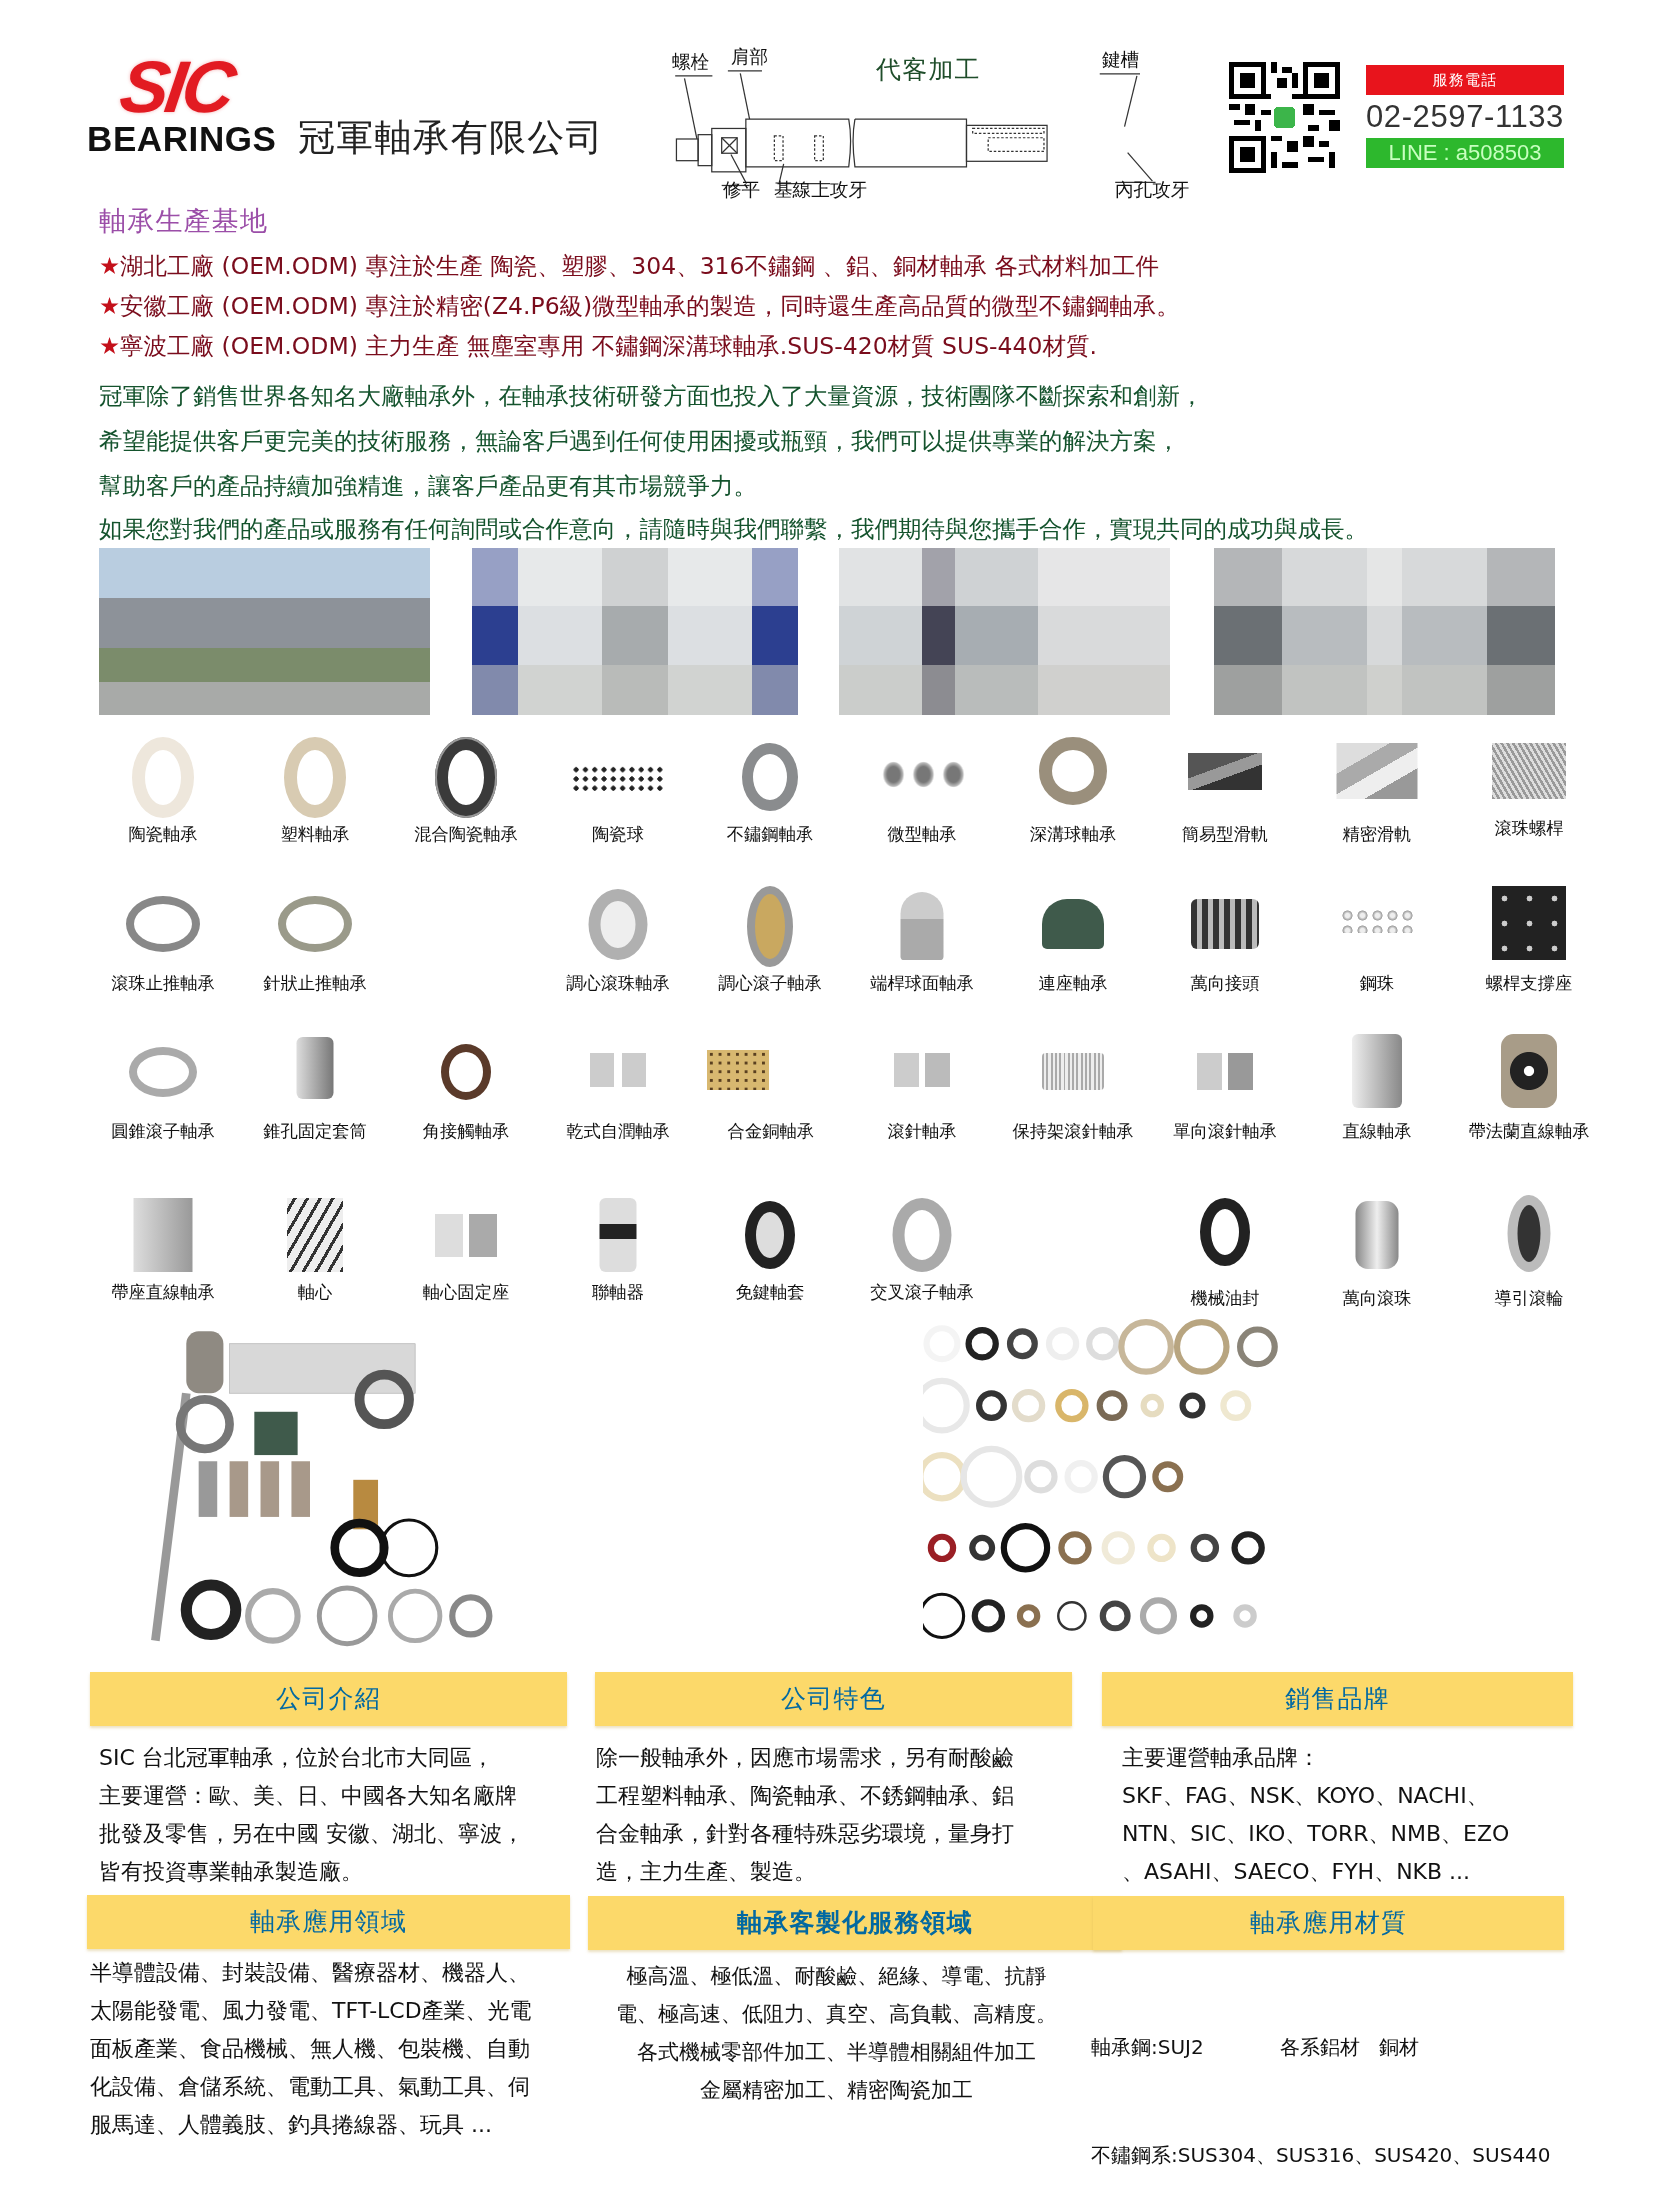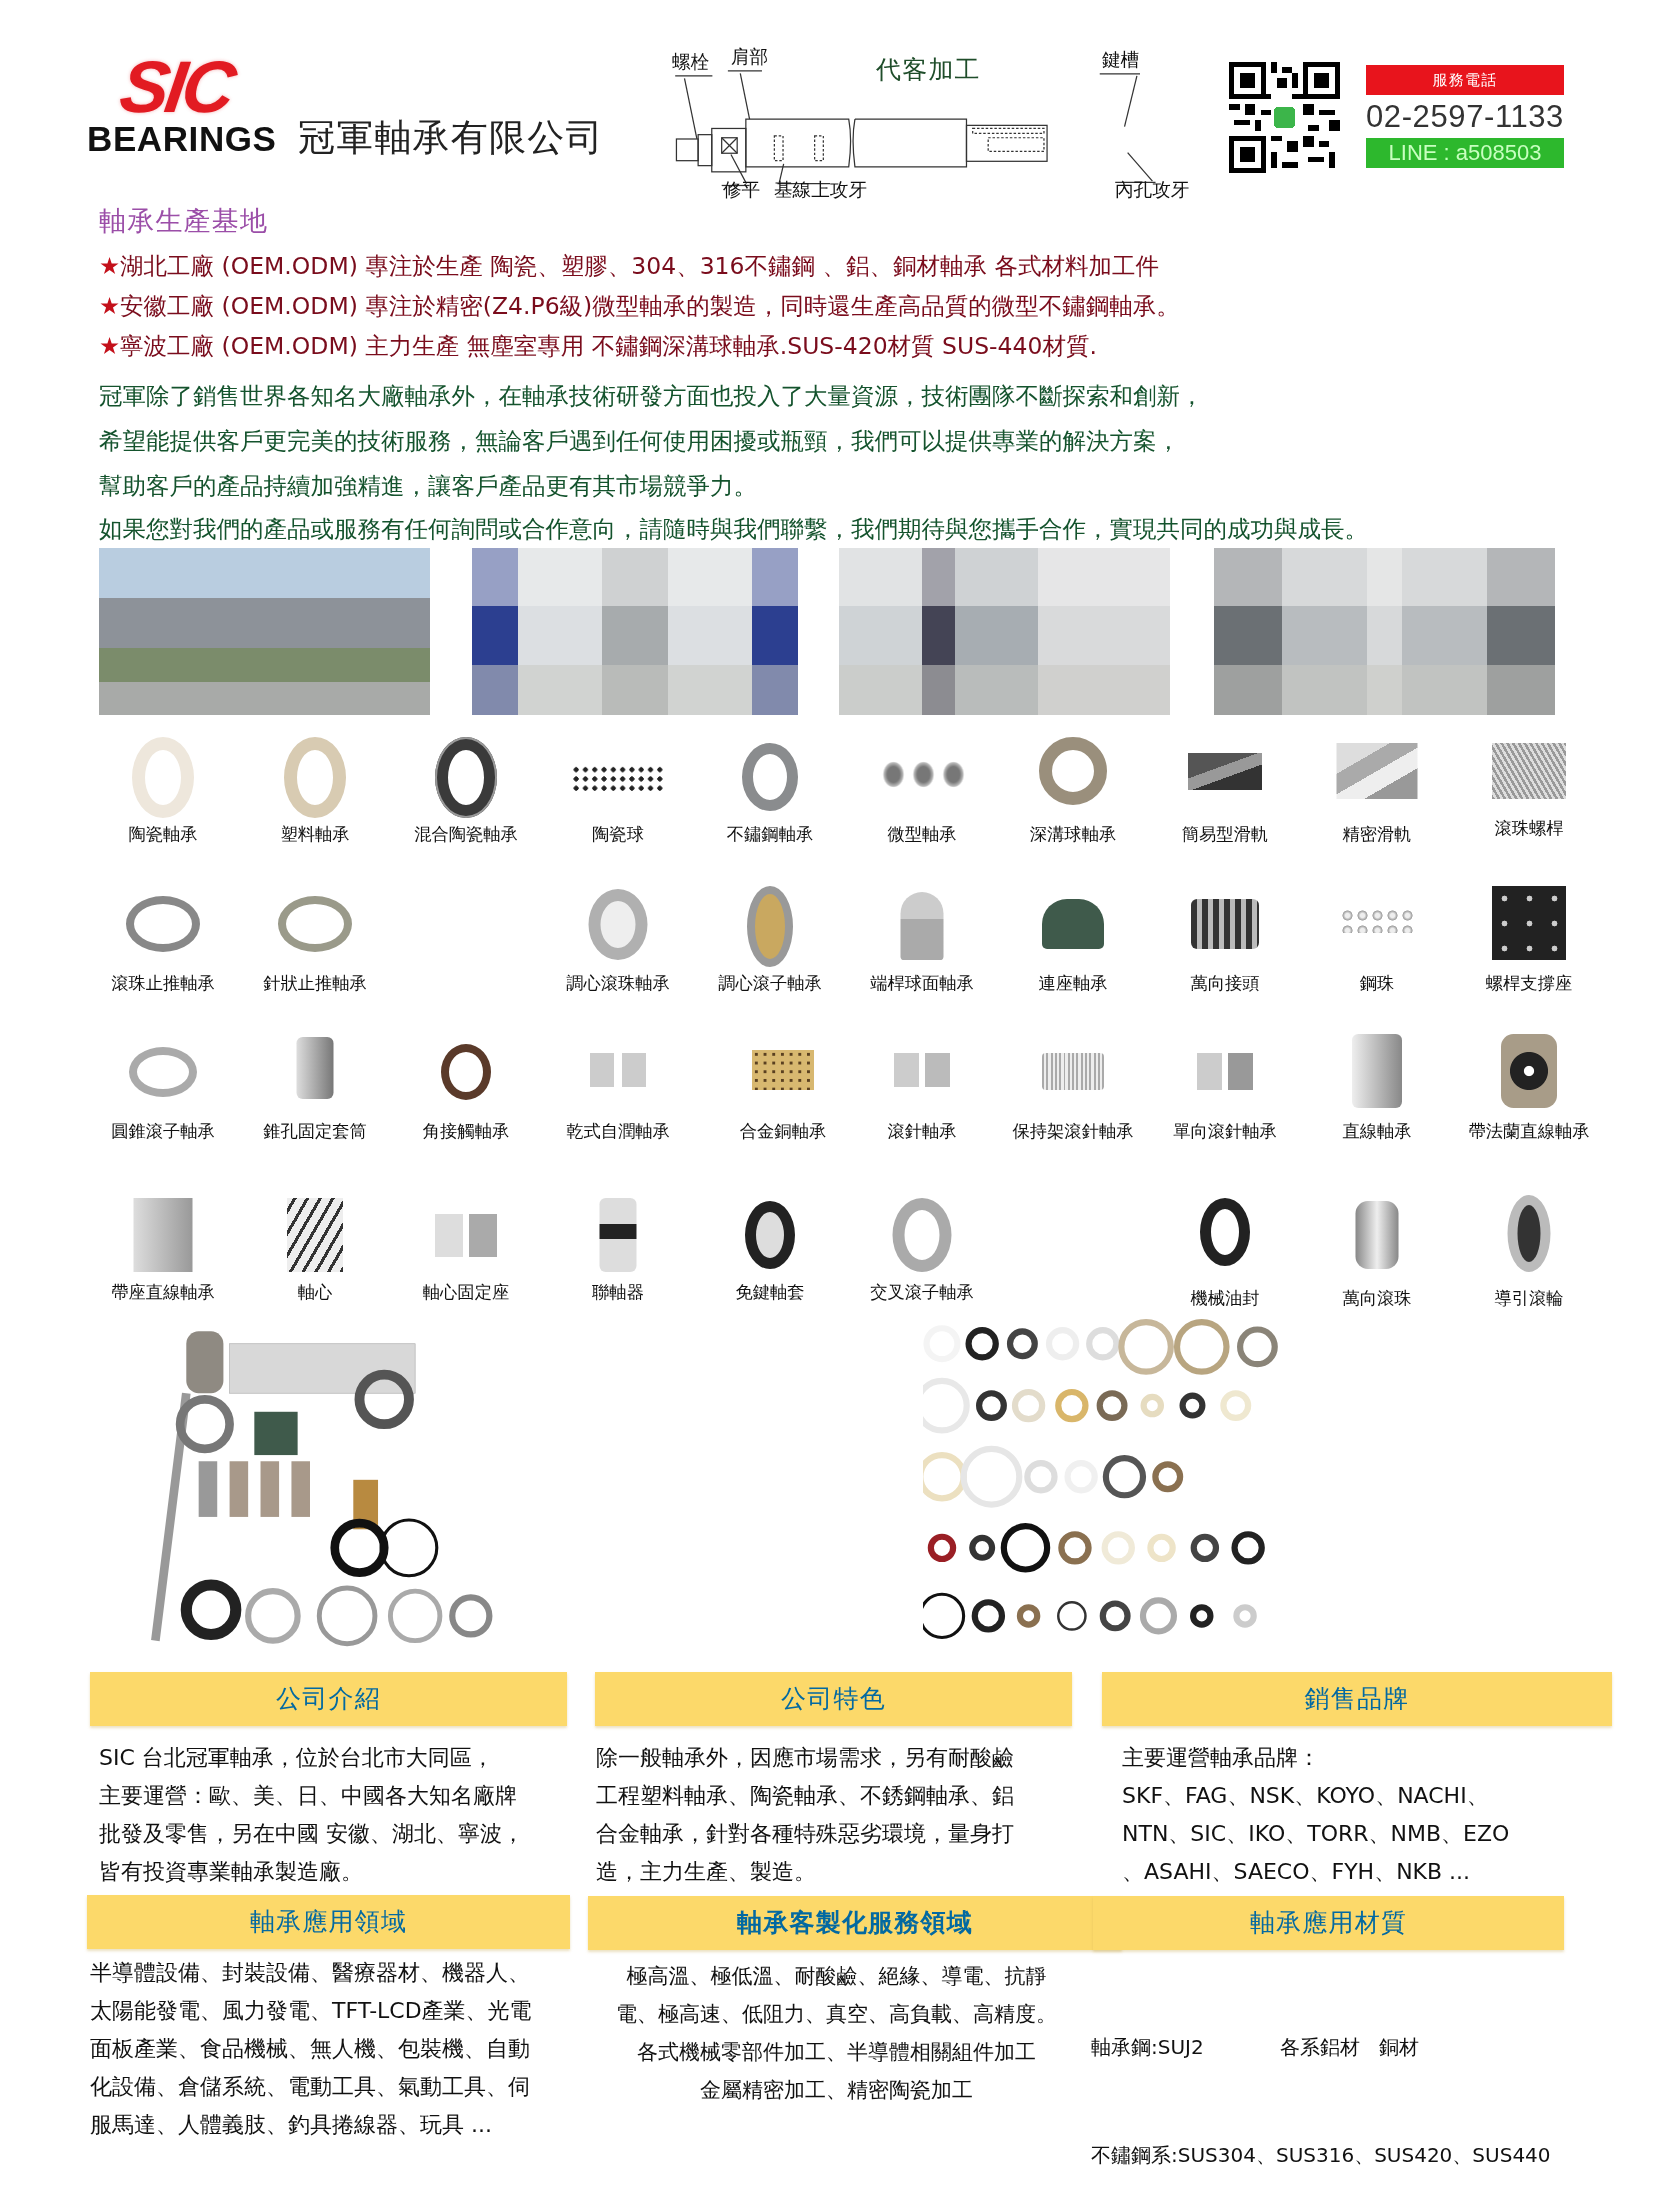--- a/index.html
+++ b/index.html
@@ -279,21 +279,21 @@
         <div class="lbl">錐孔固定套筒</div>
       </div>
     <div class="cell" style="left:303px;">
         <div class="pic ring" style="top:15.5px;width:50px;height:56px;border:8.7px solid #5a3a2a;background:#fff;"></div>
         <div class="lbl">角接觸軸承</div>
       </div>
     <div class="cell" style="left:455px;">
         <div class="pic" style="top:25px;width:56px;height:34px;background:linear-gradient(90deg,#ccc 0 42%,transparent 42% 58%,#ccc 58%);"></div>
         <div class="lbl">乾式自潤軸承</div>
       </div>
-    <div class="cell" style="left:620px;">
+    <div class="cell" style="left:575px;text-align:right;">
         <div class="pic" style="top:22px;width:62px;height:40px;background:radial-gradient(circle,#5a4020 25%,transparent 30%) 0 0/8.7px 8.7px,#d8b870;"></div>
         <div class="lbl">合金銅軸承</div>
       </div>
     <div class="cell" style="left:759px;">
         <div class="pic" style="top:25px;width:56px;height:34px;background:linear-gradient(90deg,#ccc 0 45%,transparent 45% 55%,#bbb 55%);"></div>
         <div class="lbl">滾針軸承</div>
       </div>
     <div class="cell" style="left:910px;">
         <div class="pic" style="top:25px;width:62px;height:37px;background:repeating-linear-gradient(90deg,#aaa 0 1.9px,#eee 1.9px 4.3px);border-radius:3.7px;"></div>
         <div class="lbl">保持架滾針軸承</div>
@@ -415,21 +415,21 @@
         <circle cx="310" cy="480" r="20" stroke="#444"></circle>
         <circle cx="380" cy="480" r="25" stroke="#aaa"></circle>
       <circle cx="450" cy="480" r="14" stroke="#222"></circle>
         <circle cx="520" cy="480" r="14" stroke="#ccc"></circle>
     </g>
   </svg>
 </div>
 
 <div class="box-head" style="left:90px;top:1672px;width:477px;">公司介紹</div>
 <div class="box-head" style="left:595px;top:1672px;width:477px;">公司特色</div>
-<div class="box-head" style="left:1102px;top:1672px;width:510px;">銷售品牌</div>
+<div class="box-head" style="left:1102px;top:1672px;width:471px;">銷售品牌</div>
 
 <div class="box-text" style="left:99px;top:1739px;">
   <div>SIC 台北冠軍軸承，位於台北市大同區，</div>
   <div>主要運營：歐、美、日、中國各大知名廠牌</div>
   <div>批發及零售，另在中國 安徽、湖北、寧波，</div>
   <div>皆有投資專業軸承製造廠。</div>
 </div>
 <div class="box-text" style="left:596px;top:1739px;">
   <div>除一般軸承外，因應市場需求，另有耐酸鹼</div>
   <div>工程塑料軸承、陶瓷軸承、不銹鋼軸承、鋁</div>

